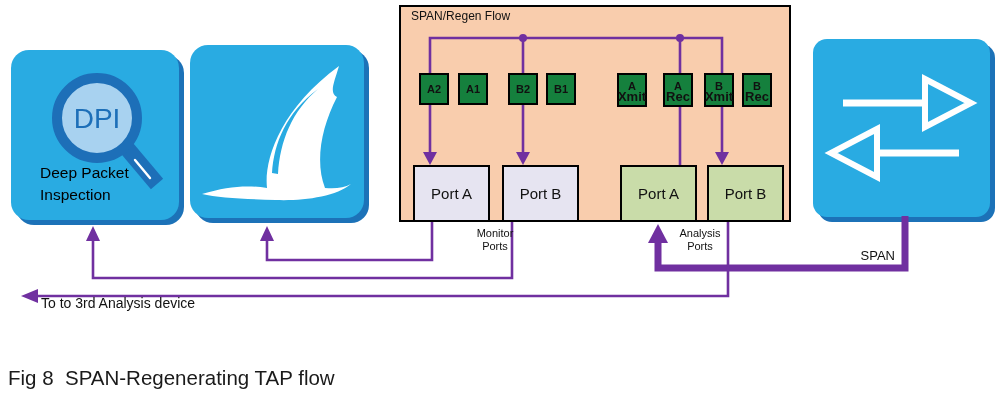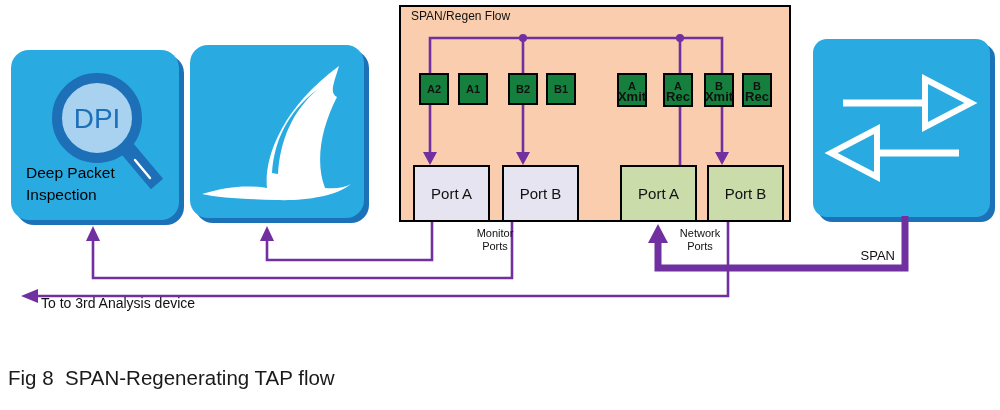--- a/index.html
+++ b/index.html
@@ -9,21 +9,21 @@
   }
   
   .bluebox{
     position:absolute;background:#29ABE2;border-radius:18px;
     box-shadow:5px 5px 0 0 #1C72B8;
   }
   #dpi-box{left:11px;top:50px;width:168px;height:170px;}
   #shark-box{left:190px;top:45px;width:174px;height:173px;}
   #switch-box{left:813px;top:39px;width:177px;height:178px;border-radius:14px;}
   .dpi-label{
-    position:absolute;left:15px;bottom:14px;font-size:15.5px;line-height:22px;
+    position:absolute;left:29px;bottom:14px;font-size:15.5px;line-height:22px;
     color:#000;white-space:pre-line;
   }
   
   #span-regen{
     position:absolute;left:399px;top:5px;width:392px;height:217px;
     background:#F9CDAD;border:2px solid #000;box-sizing:border-box;z-index:1;
   }
   #span-regen-title{
     position:absolute;left:411px;top:9px;font-size:12px;font-weight:500;z-index:3;
   }
@@ -161,20 +161,20 @@
   </div>
   <div class="port network" style="left:620px">
     <span>Port A</span>
   </div>
   <div class="port network" style="left:707px">
     <span>Port B</span>
   </div>
 
   <div class="flow-label" id="monitor-ports-label">Monitor
 Ports</div>
-  <div class="flow-label" id="network-ports-label">Network
+  <div class="flow-label" id="network-ports-label">Analysis
 Ports</div>
   <div class="flow-label" id="span-label">SPAN</div>
   <div class="flow-label" id="third-device-label">To to 3rd Analysis device</div>
 
   <div id="caption">Fig 8  SPAN-Regenerating TAP flow</div>
 
 </div>
 
 </body></html>

